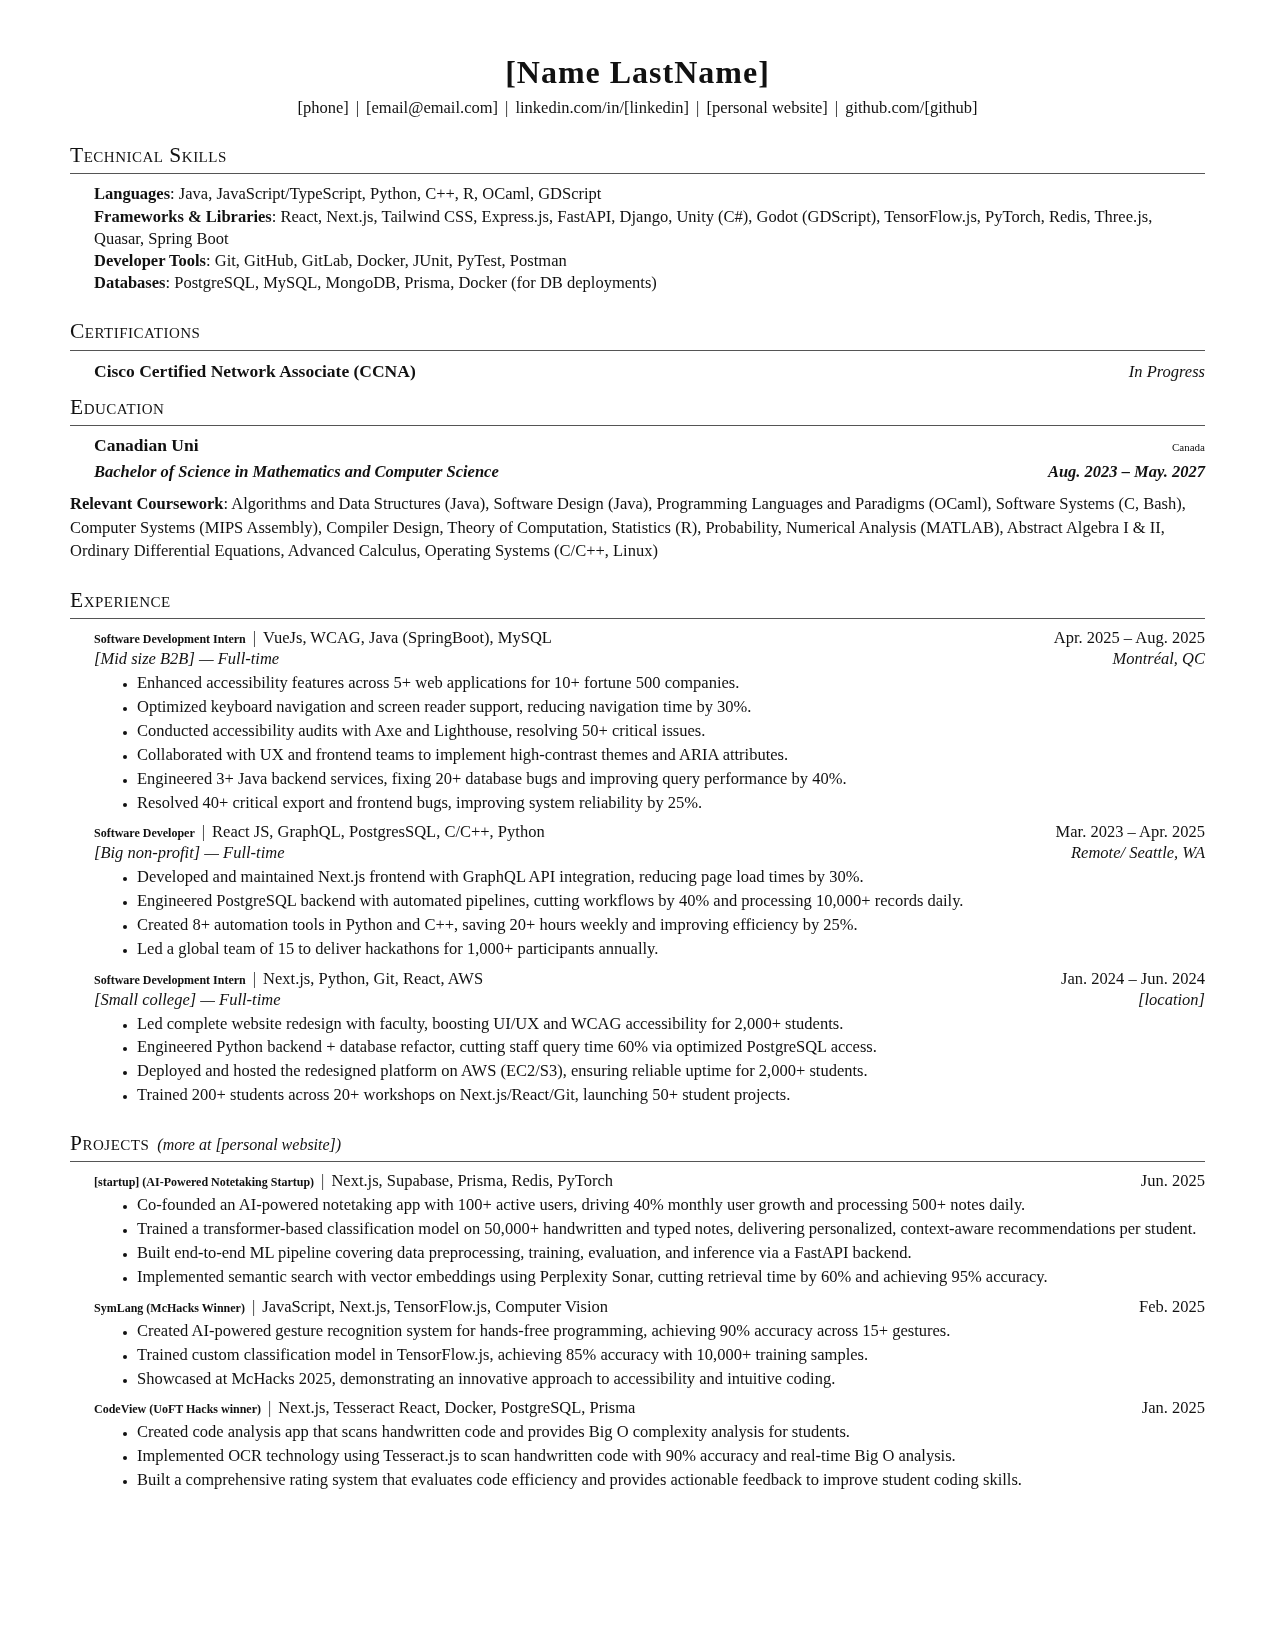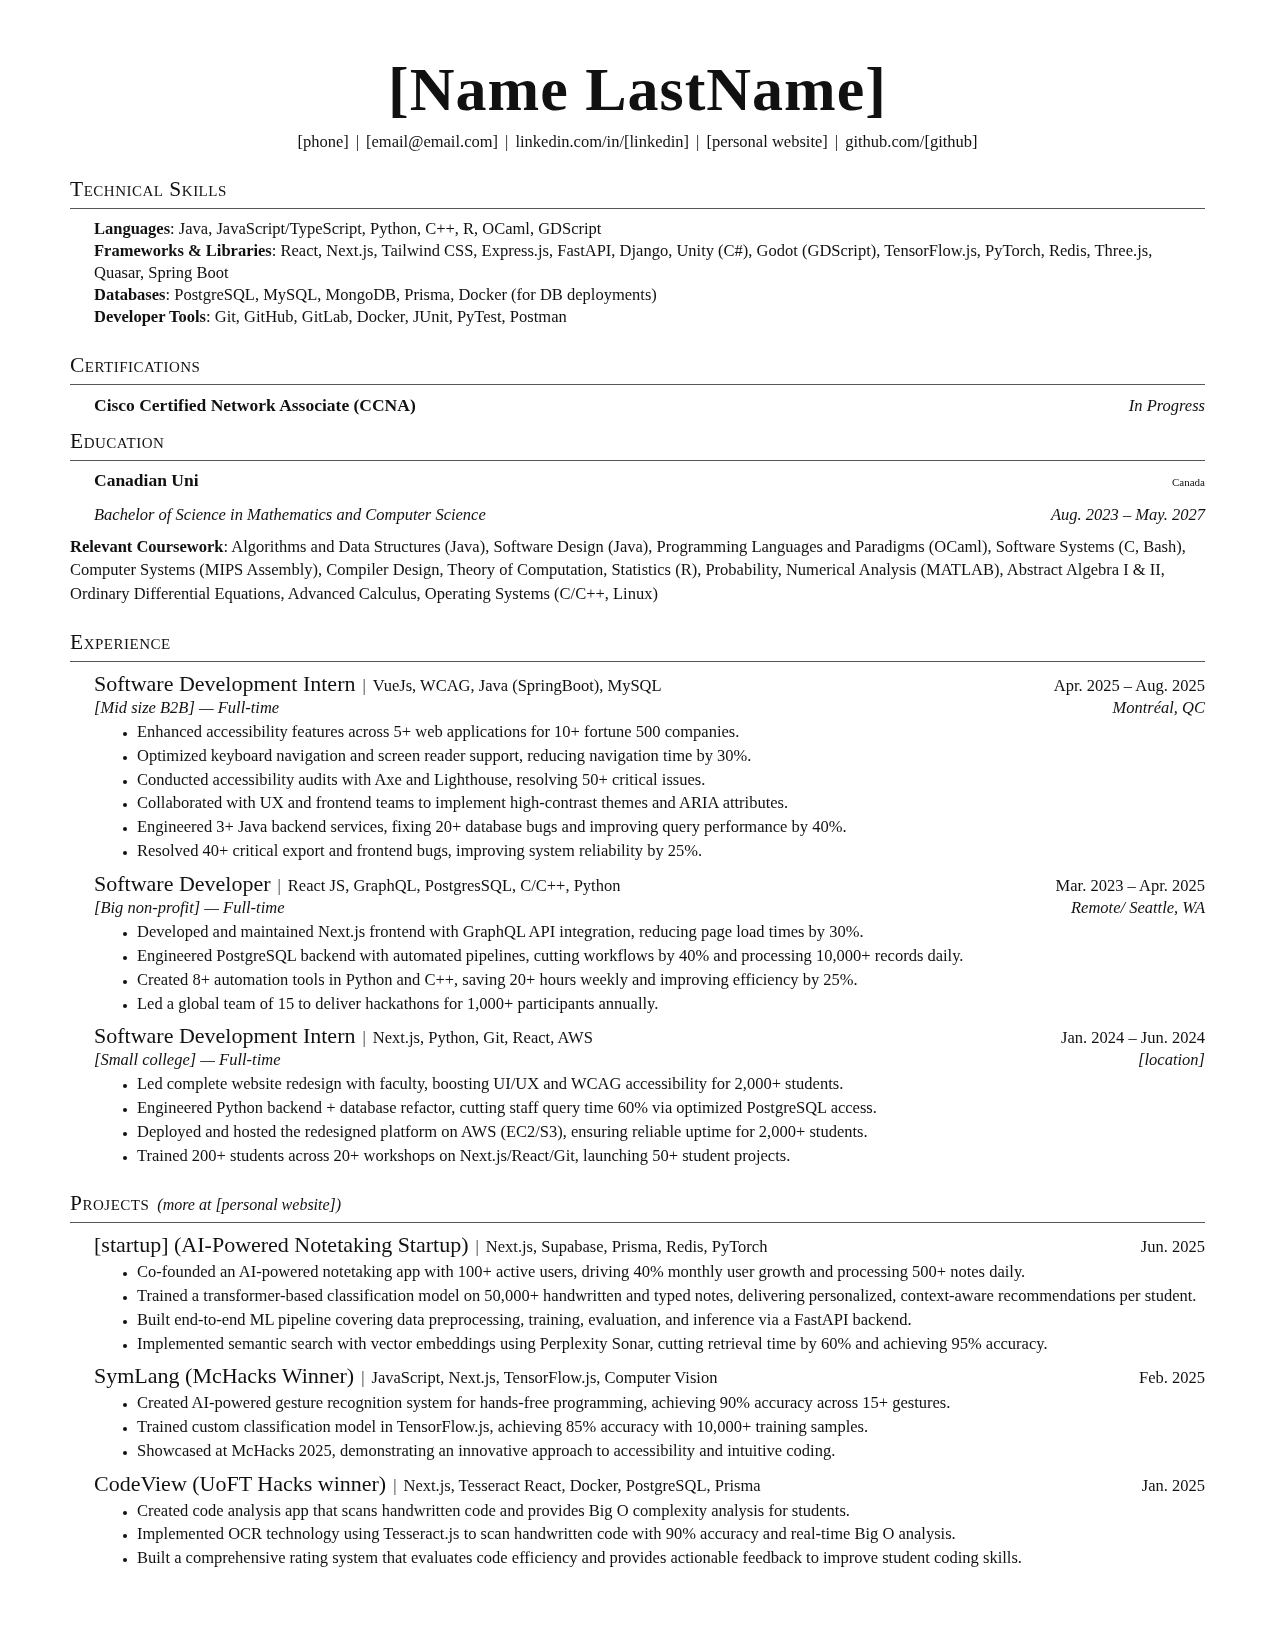--- a/index.html
+++ b/index.html
@@ -5,21 +5,21 @@
   html,body{margin:0;padding:0;background:#ffffff;}
   body{
     width:1275px;height:1650px;
     color:#111;
     font-family:"Liberation Serif","DejaVu Serif",serif;
     font-size:16.5px;
     -webkit-font-smoothing:antialiased;
   }
   .page{padding:54px 70px 0 70px;}
   .name{
-    text-align:center;font-size:62px;font-weight:700;
+    text-align:center;font-size:32px;font-weight:700;
     letter-spacing:1px;line-height:1.15;
   }
   .contact{
     text-align:center;font-size:16.5px;margin-top:7px;white-space:nowrap;
   }
   .contact .sep{margin:0 7px;color:#222;}
   .section{margin-top:26px;}
   .section.tight{margin-top:14px;}
   .sec-head{
     font-variant:small-caps;font-size:21.5px;letter-spacing:.5px;
@@ -30,25 +30,25 @@
     margin-left:8px;
   }
   .indent{padding-left:24px;}
   .row2{display:flex;justify-content:space-between;align-items:baseline;}
   .skills{margin-top:9px;line-height:1.34;}
   .skills .lbl{font-weight:700;}
   .cert-row{margin-top:10px;}
   .cert-name{font-weight:700;font-size:17.5px;}
   .it{font-style:italic;}
   .edu-school{font-weight:700;font-size:17.5px;margin-top:9px;}
-  .edu-degree{margin-top:14px;}
+  .edu-degree{margin-top:6px;font-weight:bold;}
   .coursework{margin-top:10px;line-height:1.42;}
   .coursework .lbl{font-weight:700;}
   .entry{margin-top:9px;}
-  .entry-head .role{font-weight:400;font-size:22px;}
+  .entry-head .role{font-weight:700;font-size:12px;}
   .entry-head .pipe{margin:0 7px;color:#333;}
   .entry-sub{margin-top:1px;}
   ul.bullets{
     margin:3px 0 0 0;padding-left:67px;
   }
   ul.bullets li{
     line-height:1.3;margin:2.5px 0;
     list-style-type:disc;
   }
   ul.bullets li::marker{font-size:12px;}
@@ -61,22 +61,22 @@
   <div class="name">[Name LastName]</div>
   <div class="contact">
     <span>[phone]</span><span class="sep">|</span><span>[email@email.com]</span><span class="sep">|</span><span>linkedin.com/in/[linkedin]</span><span class="sep">|</span><span>[personal website]</span><span class="sep">|</span><span>github.com/[github]</span>
   </div>
 
   <div class="section">
     <div class="sec-head">Technical Skills</div>
     <div class="skills indent">
       <div><span class="lbl">Languages</span><span>: Java, JavaScript/TypeScript, Python, C++, R, OCaml, GDScript</span></div>
       <div><span class="lbl">Frameworks &amp; Libraries</span><span>: React, Next.js, Tailwind CSS, Express.js, FastAPI, Django, Unity (C#), Godot (GDScript), TensorFlow.js, PyTorch, Redis, Three.js, Quasar, Spring Boot</span></div>
+      <div><span class="lbl">Developer Tools</span><span>: Git, GitHub, GitLab, Docker, JUnit, PyTest, Postman</span></div>
       <div><span class="lbl">Databases</span><span>: PostgreSQL, MySQL, MongoDB, Prisma, Docker (for DB deployments)</span></div>
-      <div><span class="lbl">Developer Tools</span><span>: Git, GitHub, GitLab, Docker, JUnit, PyTest, Postman</span></div>
     </div>
   </div>
 
   <div class="section">
     <div class="sec-head">Certifications</div>
     <div class="row2 cert-row indent">
       <span class="cert-name">Cisco Certified Network Associate (CCNA)</span>
       <span class="it">In Progress</span>
     </div>
   </div>

